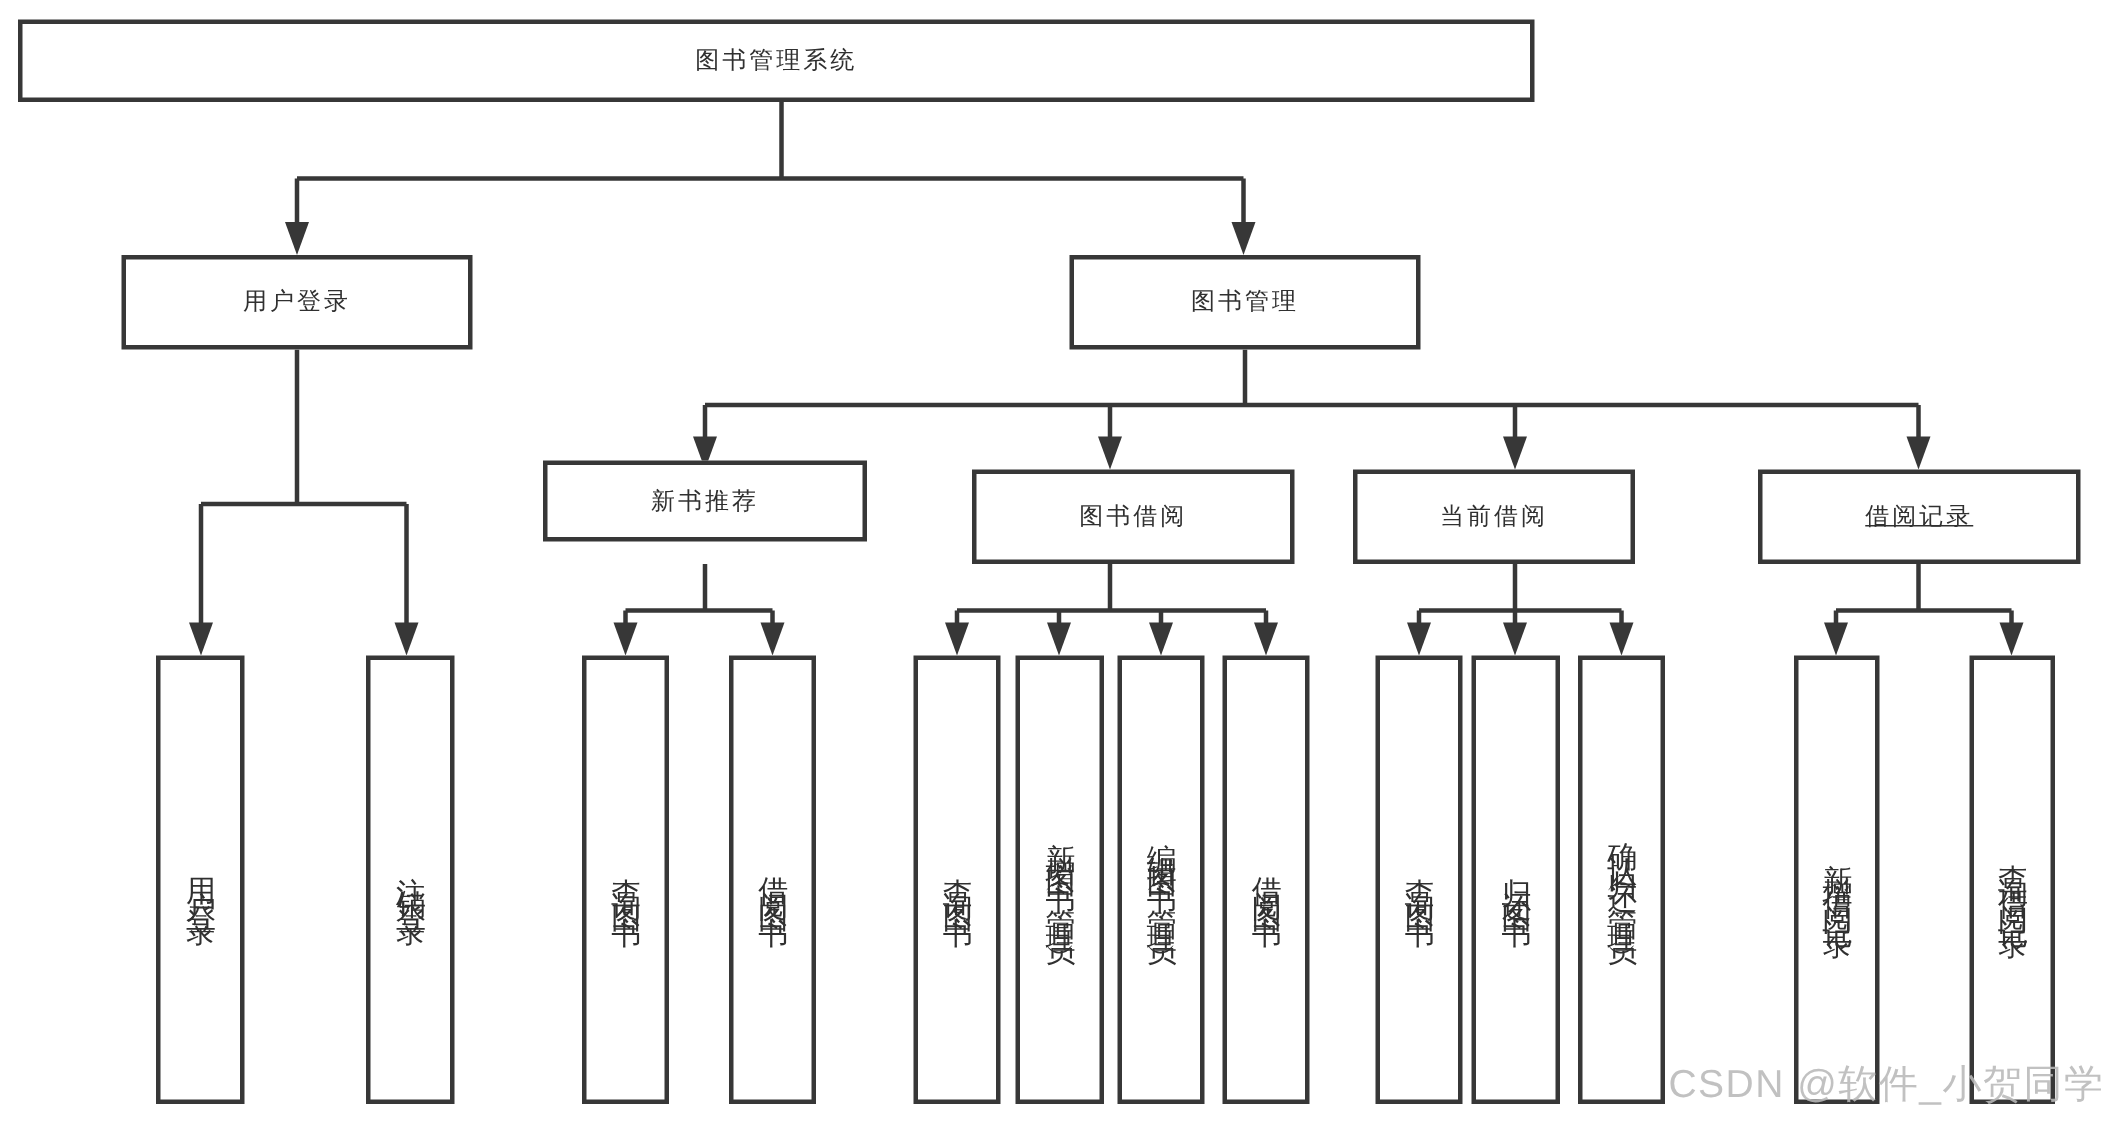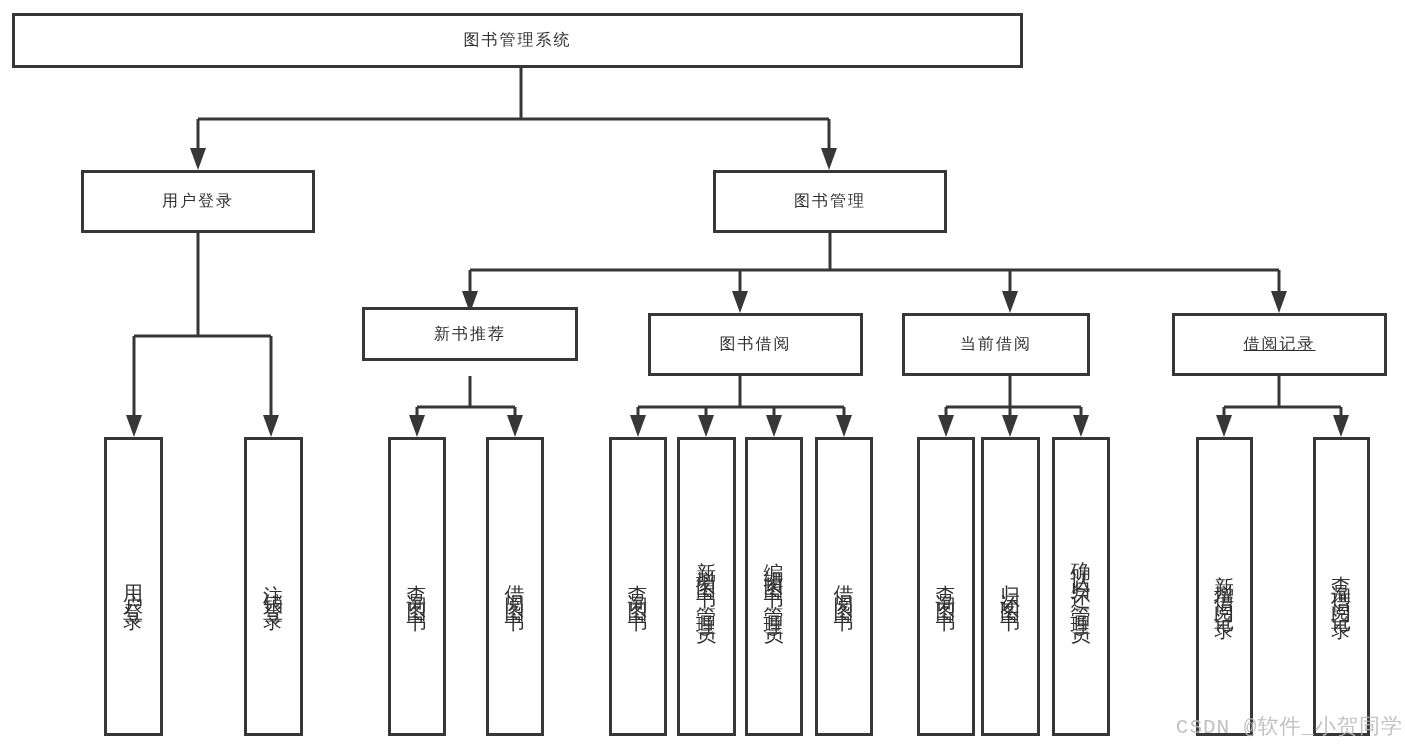--- a/index.html
+++ b/index.html
@@ -53,25 +53,24 @@
     white-space: nowrap;
   }
   .lbl {
     display: block;
   }
   .watermark {
     position: absolute;
     right: 2px;
     bottom: 7px;
     z-index: 3;
-    font-size: 21px;
+    font-size: 26px;
     letter-spacing: 1px;
     color: var(--watermark-color, rgba(185,185,185,0.9));
     white-space: nowrap;
-    font-family: Liberation Mono, monospace;
   }
 </style>
 </head>
 <body>
 
 <div id="diagram-canvas">
   <svg id="connectors" width="1405" height="747" viewBox="0 0 1405 747" xmlns="http://www.w3.org/2000/svg">
       <path d="M 521 68 V 119 M 198 119 H 829 M 198 119 V 156 M 829 119 V 156" fill="none" stroke="#373737" stroke-width="3"></path>
       <polygon points="190,148 206,148 198,170" fill="#373737"></polygon>
       <polygon points="821,148 837,148 829,170" fill="#373737"></polygon>

